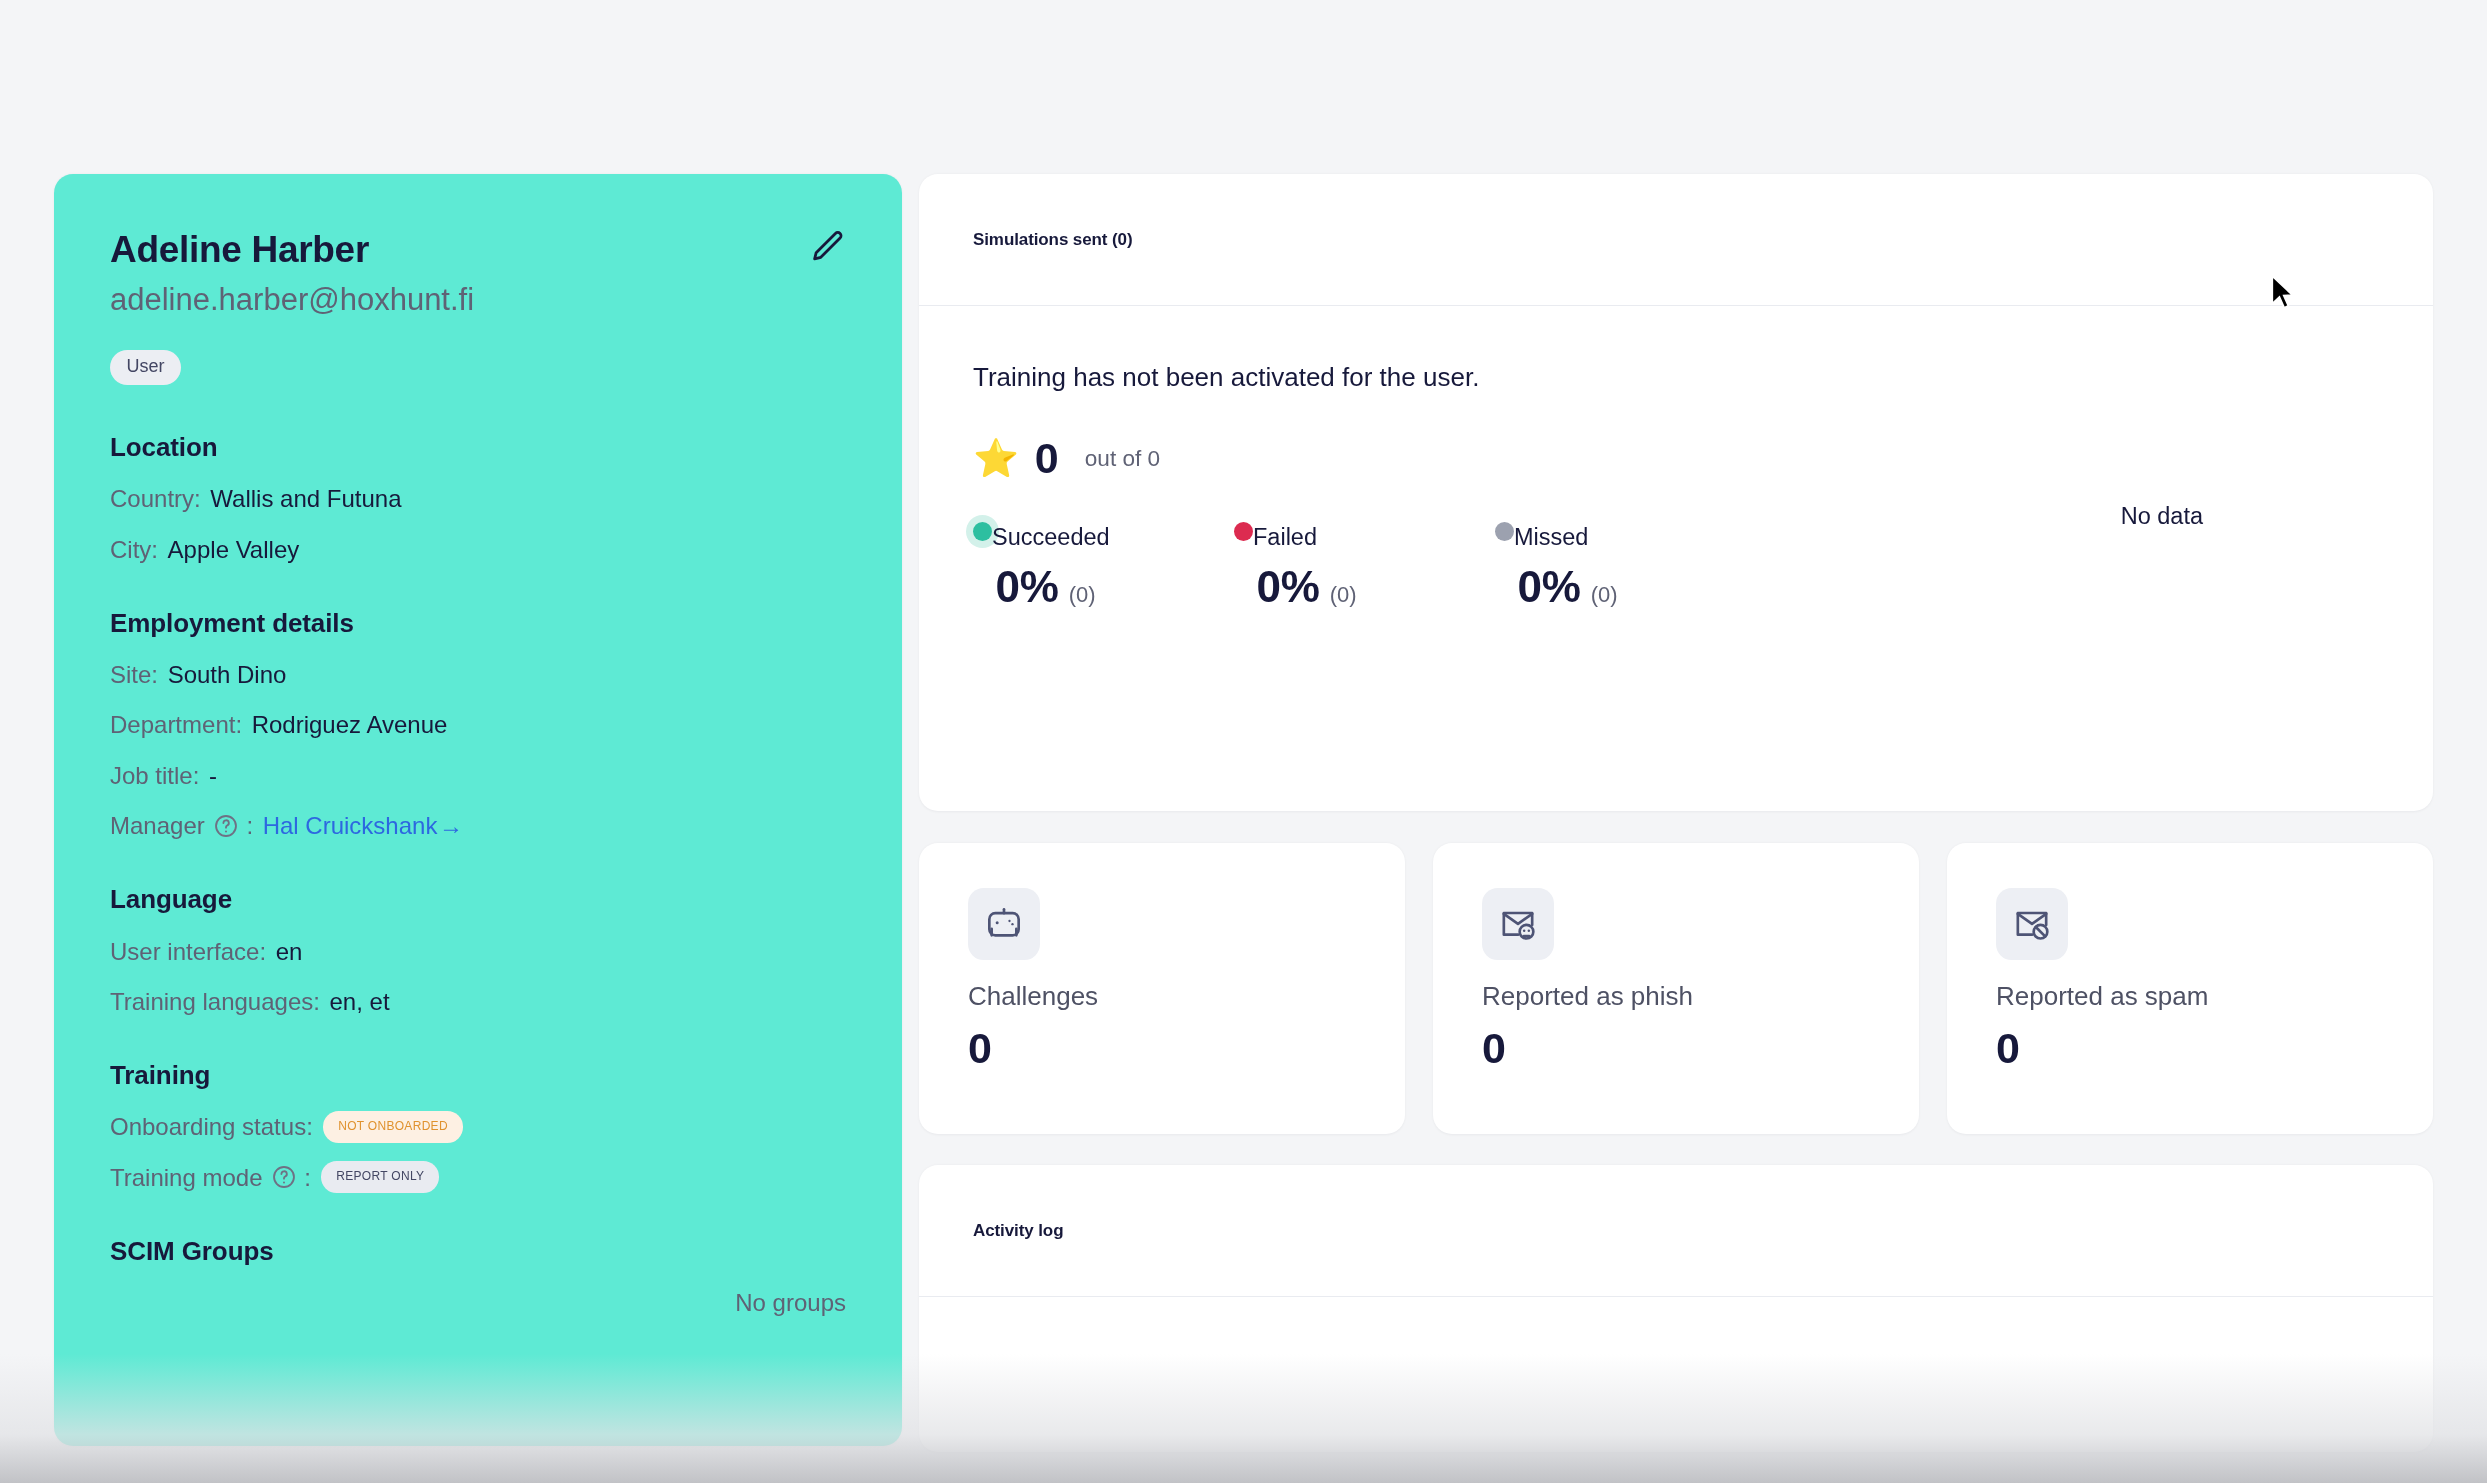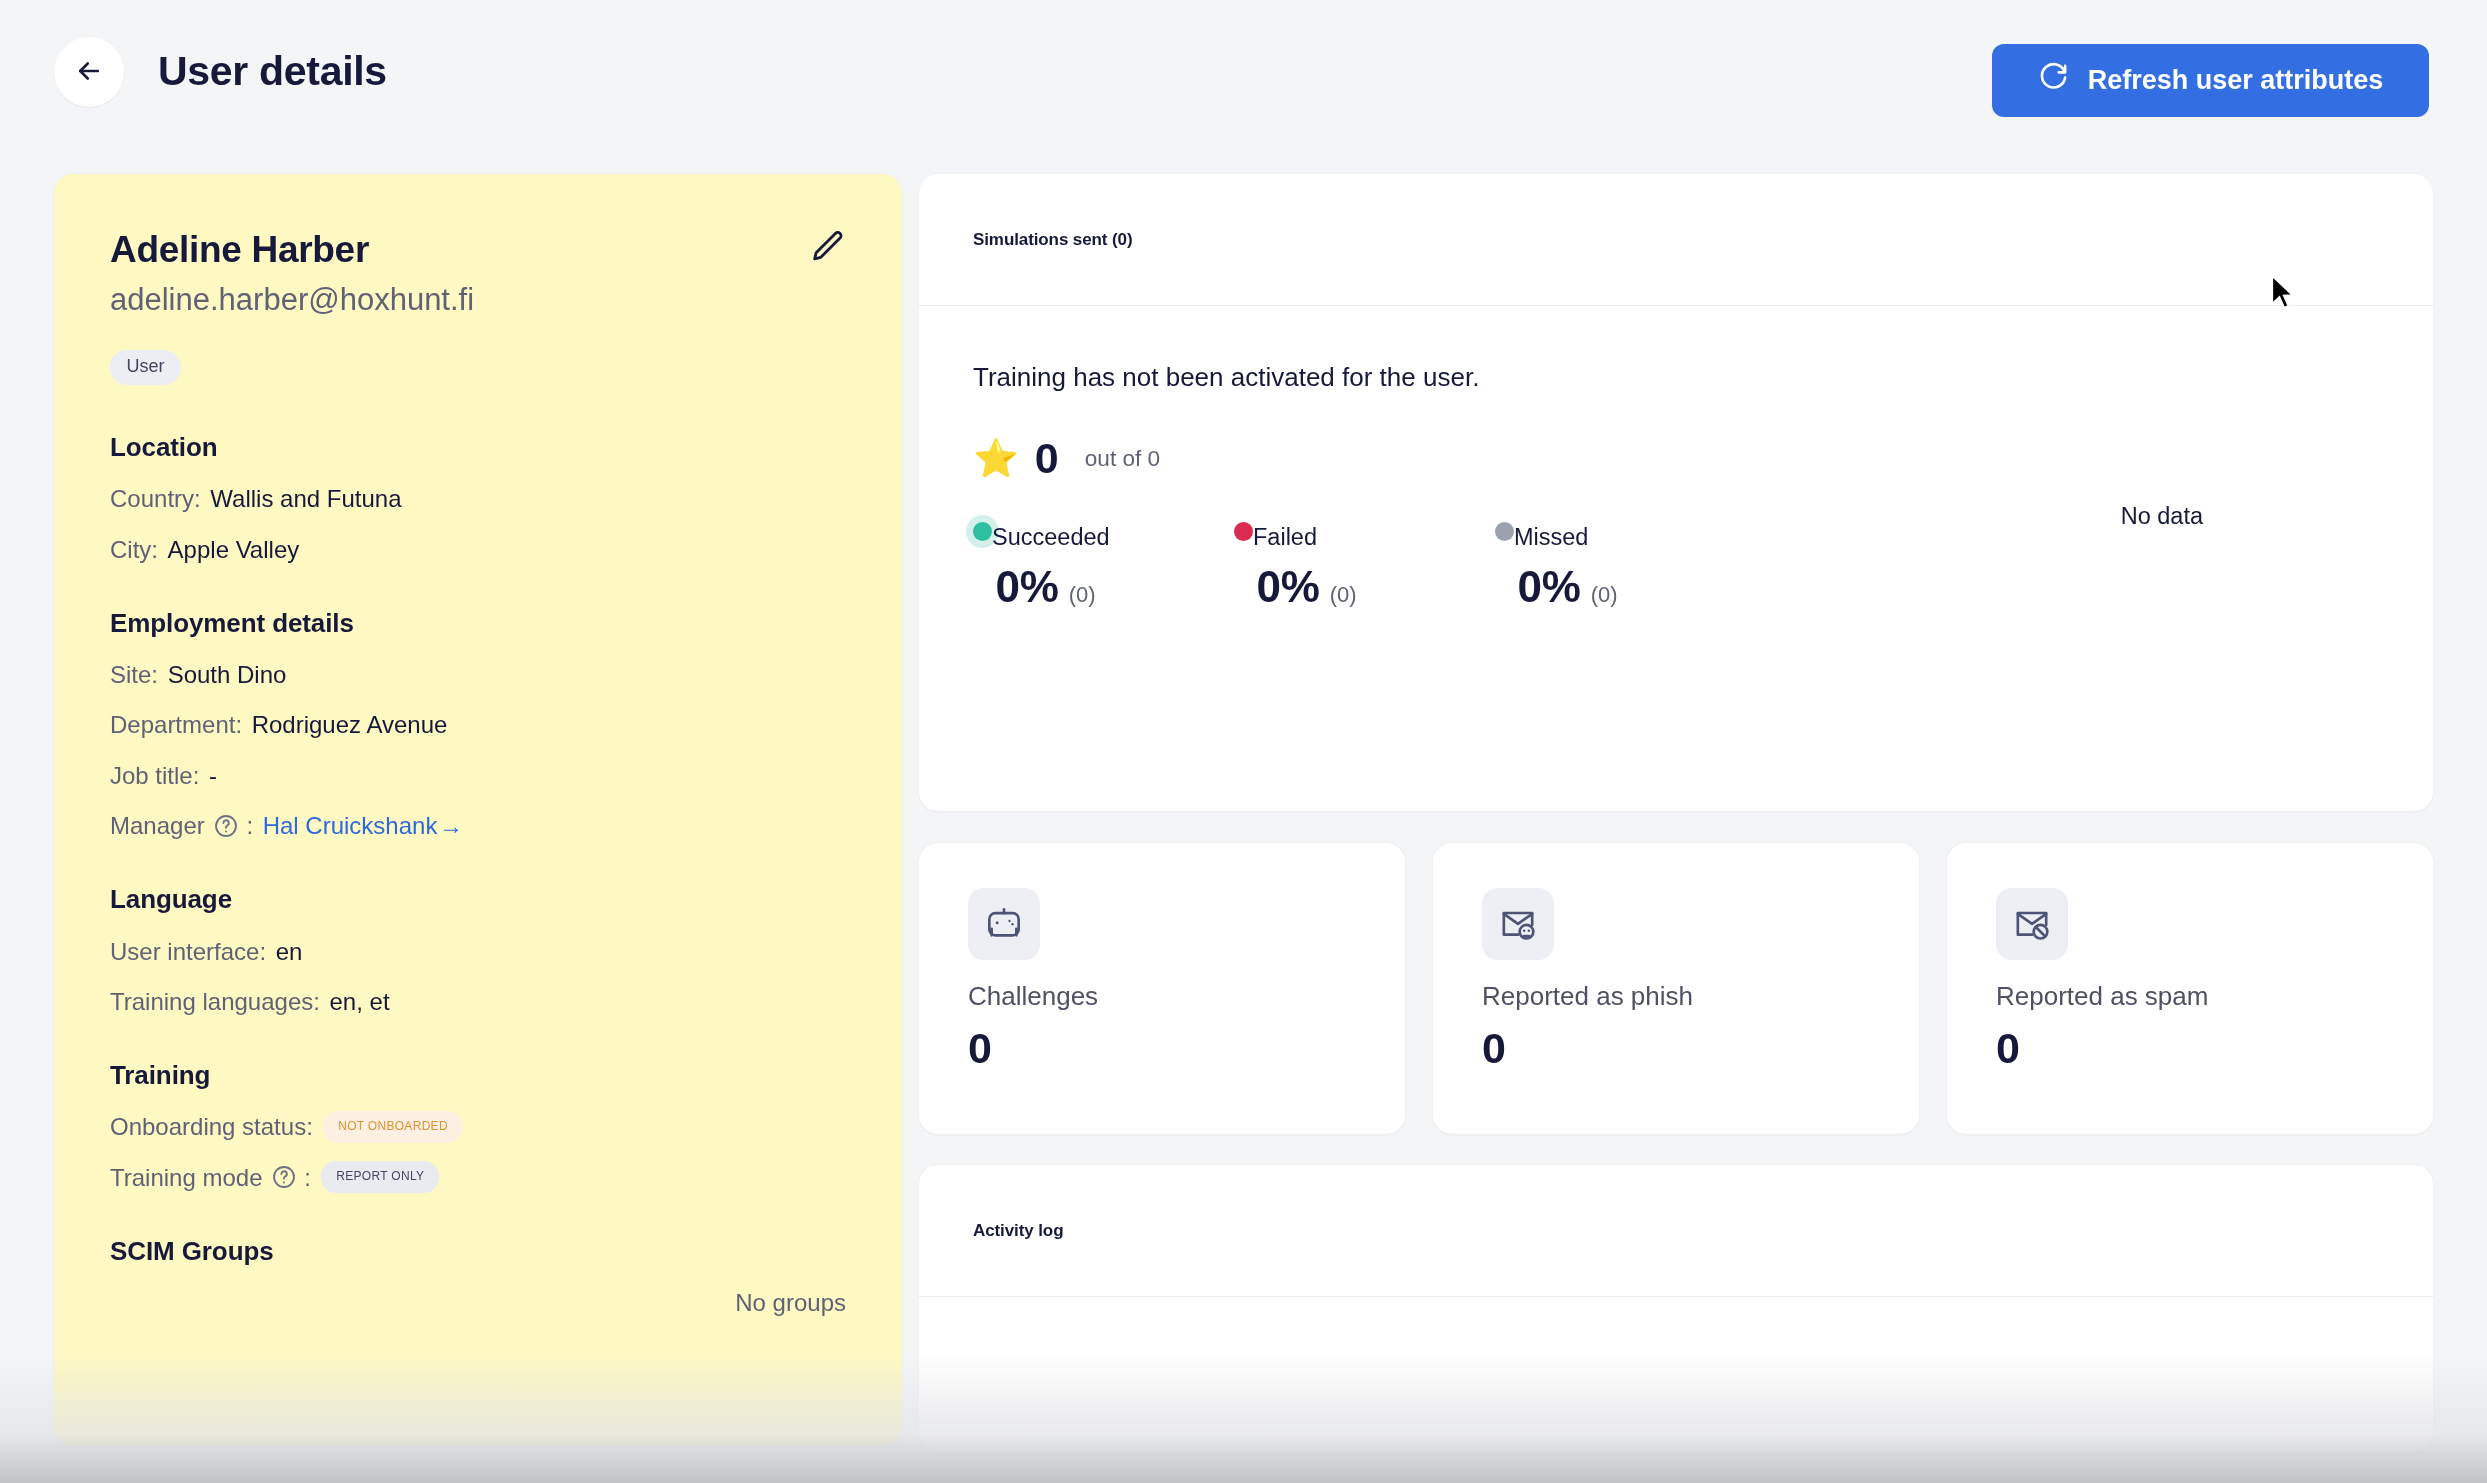--- a/index.html
+++ b/index.html
@@ -35,21 +35,21 @@
     display: flex; align-items: center; justify-content: center; gap: 19px;
     color: #FFFFFF; font-size: 27px; font-weight: 600;
     font-family: "Liberation Sans", sans-serif;
   }
   .refresh-btn svg { width: 31px; height: 31px; flex: none; }
 
   
   .left-card {
     position: absolute; left: 54px; top: 174px;
     width: 848px; height: 1272px;
-    background: #fef9c3; border-radius: 19px;
+    background: #5eead4; border-radius: 19px;
     box-shadow: 0 0.9px 2.6px rgba(20,22,45,0.05);
     overflow: hidden;
   }
   .lc-inner { padding: 54px 56px 0 56px; position: relative; }
   .user-name {
     font-size: 37px; font-weight: 700; color: #17193B;
     letter-spacing: -0.3px; line-height: 43px;
   }
   .edit-btn {
     position: absolute; right: 52px; top: 52px;
@@ -166,40 +166,20 @@
   }
 
   
   .cursor { position: absolute; left: 2268px; top: 275px; width: 30px; height: 38px; pointer-events: none; }
 </style>
 </head>
 <body>
 
 <div class="page">
 
-  <div class="topbar">
-    <button class="back-btn">
-      <span>
-        <svg viewBox="0 0 24 24" fill="none" stroke="#17193B" stroke-width="2.1" stroke-linecap="round" stroke-linejoin="round">
-          <path d="M19 12H5"></path>
-            <path d="M11 18l-6-6 6-6"></path>
-        </svg>
-      </span>
-    </button>
-    <div class="page-title">User details</div>
-    <button class="refresh-btn">
-      <span>
-        <svg viewBox="0 0 24 24" fill="none" stroke="#FFFFFF" stroke-width="2" stroke-linecap="round" stroke-linejoin="round">
-          <path d="M20.5 7.5A9 9 0 1 0 21 12"></path>
-          <polyline points="21 3 21 8 16 8"></polyline>
-        </svg>
-      </span>
-      <span>Refresh user attributes</span>
-    </button>
-  </div>
 
   <div class="left-card">
     <div class="lc-inner">
       <div class="user-name">Adeline Harber</div>
       <button class="edit-btn">
         <span>
           <svg viewBox="0 0 24 24" fill="none" stroke="#17193B" stroke-width="1.8" stroke-linecap="round" stroke-linejoin="round">
             <path d="M16.5 3.5a2.12 2.12 0 0 1 3 3L7 19l-4 1 1-4Z"></path>
           </svg>
         </span>

